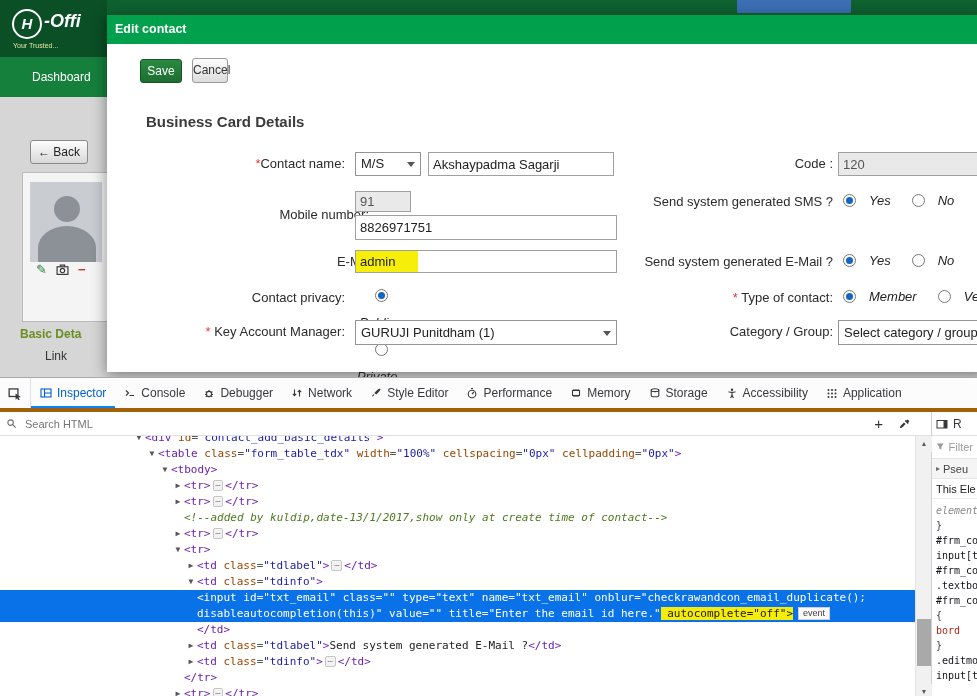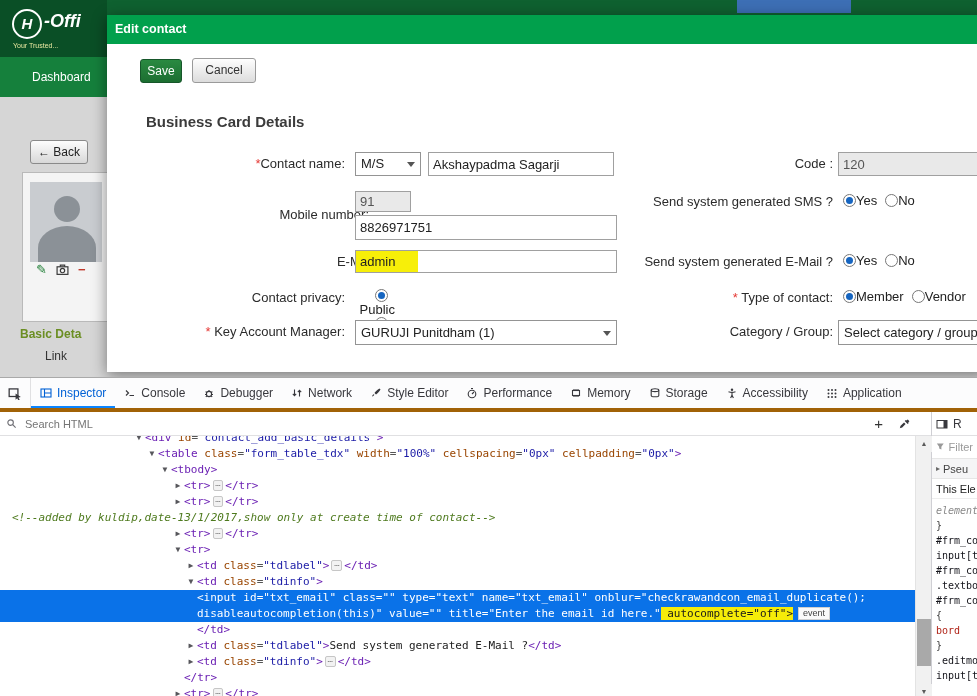--- a/index.html
+++ b/index.html
@@ -29,35 +29,35 @@
   .tab-basic{position:absolute;left:20px;top:327px;font-size:12px;font-weight:bold;color:#6b8e23;white-space:nowrap;}
   .tab-link{position:absolute;left:45px;top:349px;font-size:12px;color:#333;}
   
   .modal{position:absolute;left:107px;top:15px;width:880px;height:357px;background:#fff;
        box-shadow:0 3px 14px rgba(0,0,0,.45);z-index:5;}
   .modal-title{height:29px;background:#01a04c;color:#fff;font-size:12.5px;font-weight:bold;
        line-height:29px;padding-left:8px;}
   .btn-save{position:absolute;left:33px;top:44px;width:42px;height:24px;box-sizing:border-box;
        background:linear-gradient(#2a8a41,#1c6e31);border:1px solid #16562a;color:#fff;
        font-size:12px;border-radius:3px;text-align:center;line-height:22px;}
-  .btn-cancel{position:absolute;left:85px;top:43px;width:64px;height:25px;box-sizing:border-box;
+  .btn-cancel{position:absolute;left:85px;top:43px;width:36px;height:25px;box-sizing:border-box;
        background:linear-gradient(#fefefe,#dcdcdc);border:1px solid #9a9a9a;color:#333;
        font-size:12px;border-radius:3px;text-align:center;line-height:23px;}
   .sec-head{position:absolute;left:39px;top:98px;font-size:15px;font-weight:bold;color:#3b3b3b;}
   .lab{position:absolute;font-size:13px;color:#2b2b2b;text-align:right;white-space:nowrap;}
   .lab.l{left:0;width:238px;} .lab.r{left:520px;width:206px;}
   .req{color:#e53935;}
   .inp{box-sizing:border-box;position:absolute;border:1px solid #a0a0a0;font-size:13px;
        padding:2px 4px;font-family:"Liberation Sans",sans-serif;color:#222;background:#fff;}
   .ro{background:#e9e9e9;color:#555;}
   .seld{box-sizing:border-box;position:absolute;border:1px solid #949494;background:#fff;
        font-size:13px;color:#222;padding:0 18px 0 5px;overflow:hidden;white-space:nowrap;}
   .seld::after{content:"";position:absolute;right:5px;top:50%;margin-top:-2px;
        border:4px solid transparent;border-top:5px solid #555;}
-  .rgroup{position:absolute;display:flex;align-items:center;gap:0;font-size:13px;color:#222;}
+  .rgroup{position:absolute;display:flex;align-items:center;gap:13px;font-size:13px;color:#222;font-style:italic;}
   .rb{width:13px;height:13px;border:1px solid #777;border-radius:50%;background:#fff;
        position:relative;box-sizing:border-box;flex:0 0 auto;}
   .rb.on::after{content:"";position:absolute;left:2px;top:2px;width:7px;height:7px;
        border-radius:50%;background:#1665c0;}
   .rb + .rlab{margin-right:8px;}
   .hl-email{background:linear-gradient(90deg,#f7ef09 0,#f7ef09 62px,#fff 62px);}
   
   .devtools{position:absolute;left:0;top:377px;width:977px;height:319px;background:#fff;
        border-top:1px solid #a9a9a9;box-sizing:border-box;z-index:10;}
   .dt-toolbar{height:30px;border-bottom:4px solid #a16207;display:flex;align-items:stretch;background:#fcfcfd;}
@@ -295,21 +295,21 @@
         <svg class="dropper" width="12" height="12" viewBox="0 0 12 12" fill="#38383d">
             <path d="M8.8 1.6l1.6 1.6-1.2 1.2.5.5-1 1-3-3 1-1 .5.5zM5 4.4L1.6 7.8c-.3.3-.4.7-.3 1l-.5 1.4 1.4-.5c.3.1.7 0 1-.3L6.6 6z"></path>
           </svg>
       </div>
       <div class="markup">
           <div class="mline" style="padding-left: 133px; margin-top: -6px;"><span class="arr">▼</span><span class="tk-t">&lt;div</span><span class="tk-a"> id</span><span class="tk-p">=</span><span class="tk-v">"contact_add_basic_details"</span><span class="tk-t">&gt;</span></div>
           <div class="mline" style="padding-left: 146px;"><span class="arr">▼</span><span class="tk-t">&lt;table</span><span class="tk-a"> class</span><span class="tk-p">=</span><span class="tk-v">"form_table_tdx"</span><span class="tk-a"> width</span><span class="tk-p">=</span><span class="tk-v">"100%"</span><span class="tk-a"> cellspacing</span><span class="tk-p">=</span><span class="tk-v">"0px"</span><span class="tk-a"> cellpadding</span><span class="tk-p">=</span><span class="tk-v">"0px"</span><span class="tk-t">&gt;</span></div>
           <div class="mline" style="padding-left: 159px;"><span class="arr">▼</span><span class="tk-t">&lt;tbody&gt;</span></div>
           <div class="mline" style="padding-left: 172px;"><span class="arr">▶</span><span class="tk-t">&lt;tr&gt;</span><span class="tk-e">⋯</span><span class="tk-t">&lt;/tr&gt;</span></div>
           <div class="mline" style="padding-left: 172px;"><span class="arr">▶</span><span class="tk-t">&lt;tr&gt;</span><span class="tk-e">⋯</span><span class="tk-t">&lt;/tr&gt;</span></div>
-          <div class="mline" style=""><span class="sp"></span><span class="tk-c">&lt;!--added by kuldip,date-13/1/2017,show only at create time of contact--&gt;</span></div>
+          <div class="mline" style="padding-left: 172px;"><span class="sp"></span><span class="tk-c">&lt;!--added by kuldip,date-13/1/2017,show only at create time of contact--&gt;</span></div>
           <div class="mline" style="padding-left: 172px;"><span class="arr">▶</span><span class="tk-t">&lt;tr&gt;</span><span class="tk-e">⋯</span><span class="tk-t">&lt;/tr&gt;</span></div>
           <div class="mline" style="padding-left: 172px;"><span class="arr">▼</span><span class="tk-t">&lt;tr&gt;</span></div>
           <div class="mline" style="padding-left: 185px;"><span class="arr">▶</span><span class="tk-t">&lt;td</span><span class="tk-a"> class</span><span class="tk-p">=</span><span class="tk-v">"tdlabel"</span><span class="tk-t">&gt;</span><span class="tk-e">⋯</span><span class="tk-t">&lt;/td&gt;</span></div>
           <div class="mline" style="padding-left: 185px;"><span class="arr">▼</span><span class="tk-t">&lt;td</span><span class="tk-a"> class</span><span class="tk-p">=</span><span class="tk-v">"tdinfo"</span><span class="tk-t">&gt;</span></div>
           <div class="mline sel" style="padding-left: 185px;"><span class="sp"></span><span class="tk-t">&lt;input</span><span class="tk-a"> id</span><span class="tk-p">=</span><span class="tk-v">"txt_email"</span><span class="tk-a"> class</span><span class="tk-p">=</span><span class="tk-v">""</span><span class="tk-a"> type</span><span class="tk-p">=</span><span class="tk-v">"text"</span><span class="tk-a"> name</span><span class="tk-p">=</span><span class="tk-v">"txt_email"</span><span class="tk-a"> onblur</span><span class="tk-p">=</span><span class="tk-v">"checkrawandcon_email_duplicate();</span></div>
           <div class="mline sel" style="padding-left: 185px;"><span class="sp"></span><span class="tk-v">disableautocompletion(this)"</span><span class="tk-a"> value</span><span class="tk-p">=</span><span class="tk-v">""</span><span class="tk-a"> title</span><span class="tk-p">=</span><span class="tk-v">"Enter the email id here."</span><span class="tk-h"> autocomplete="off"&gt;</span><span class="tk-b">event</span></div>
           <div class="mline" style="padding-left: 185px;"><span class="sp"></span><span class="tk-t">&lt;/td&gt;</span></div>
           <div class="mline" style="padding-left: 185px;"><span class="arr">▶</span><span class="tk-t">&lt;td</span><span class="tk-a"> class</span><span class="tk-p">=</span><span class="tk-v">"tdlabel"</span><span class="tk-t">&gt;</span><span class="tk-x">Send system generated E-Mail ?</span><span class="tk-t">&lt;/td&gt;</span></div>
           <div class="mline" style="padding-left: 185px;"><span class="arr">▶</span><span class="tk-t">&lt;td</span><span class="tk-a"> class</span><span class="tk-p">=</span><span class="tk-v">"tdinfo"</span><span class="tk-t">&gt;</span><span class="tk-e">⋯</span><span class="tk-t">&lt;/td&gt;</span></div>
           <div class="mline" style="padding-left: 172px;"><span class="sp"></span><span class="tk-t">&lt;/tr&gt;</span></div>

